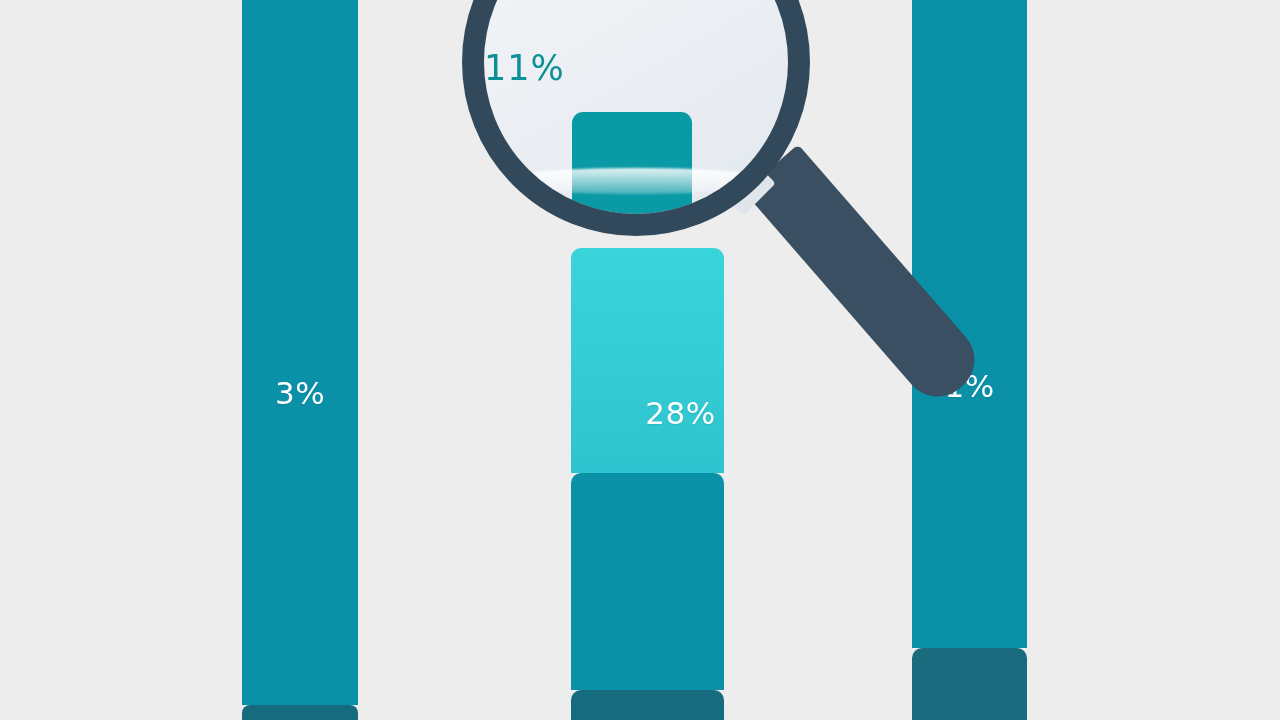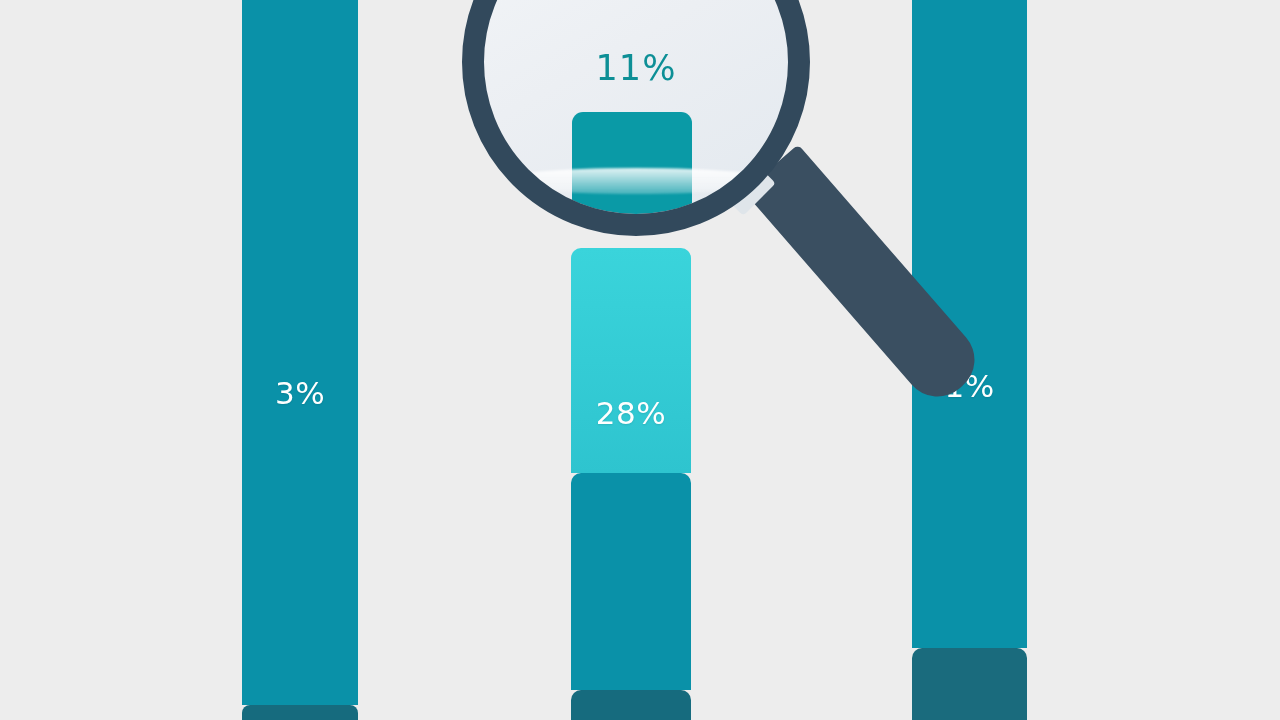--- a/index.html
+++ b/index.html
@@ -80,21 +80,20 @@
     width: 120px;
     height: 130px;
     background: #0a9aa6;
     border-radius: 11px 11px 0 0;
   }
   .zoom-label {
     position: absolute;
     left: 0;
     top: 138px;
     width: 304px;
-    text-align: center;
     color: #0d8f96;
     font-size: 35px;
     letter-spacing: 1px;
   }
   .lens-shine {
     position: absolute;
     left: 10px;
     top: 258px;
     width: 284px;
     height: 26px;
@@ -130,21 +129,21 @@
 <body>
 
 <div id="stage">
 
   <div class="bar" style="left:242px; top:-30px; width:116px; height:750px;">
     <div class="seg flat" style="top:0; height:735px; background:#0a91a8;"></div>
     <div class="seg flat" style="top:735px; height:15px; background:#166b7e; border-radius:8px 8px 0 0;"></div>
     <div class="bar-label" style="top:405px;">3%</div>
   </div>
 
-  <div class="bar" style="left:571px; top:248px; width:120px; height:472px;">
+  <div class="bar" style="left:571px; top:248px; width:120px; height:472px;padding-left:33px;">
     <div class="seg top" style="top:0; height:225px; background:linear-gradient(180deg,#3ad4db 0%,#2ec4cf 100%);"></div>
     <div class="seg" style="top:225px; height:217px; background:#0a91a8; border-radius:10px 10px 0 0;"></div>
     <div class="seg" style="top:442px; height:30px; background:#166b7e; border-radius:10px 10px 0 0;"></div>
     <div class="bar-label" style="top:147px;">28%</div>
   </div>
 
   <div class="bar" style="left:912px; top:-30px; width:115px; height:750px;">
     <div class="seg flat" style="top:0; height:678px; background:#0a91a8;"></div>
     <div class="seg" style="top:678px; height:72px; background:#1a6b7d; border-radius:10px 10px 0 0;"></div>
     <div class="bar-label" style="top:398px;">1%</div>

